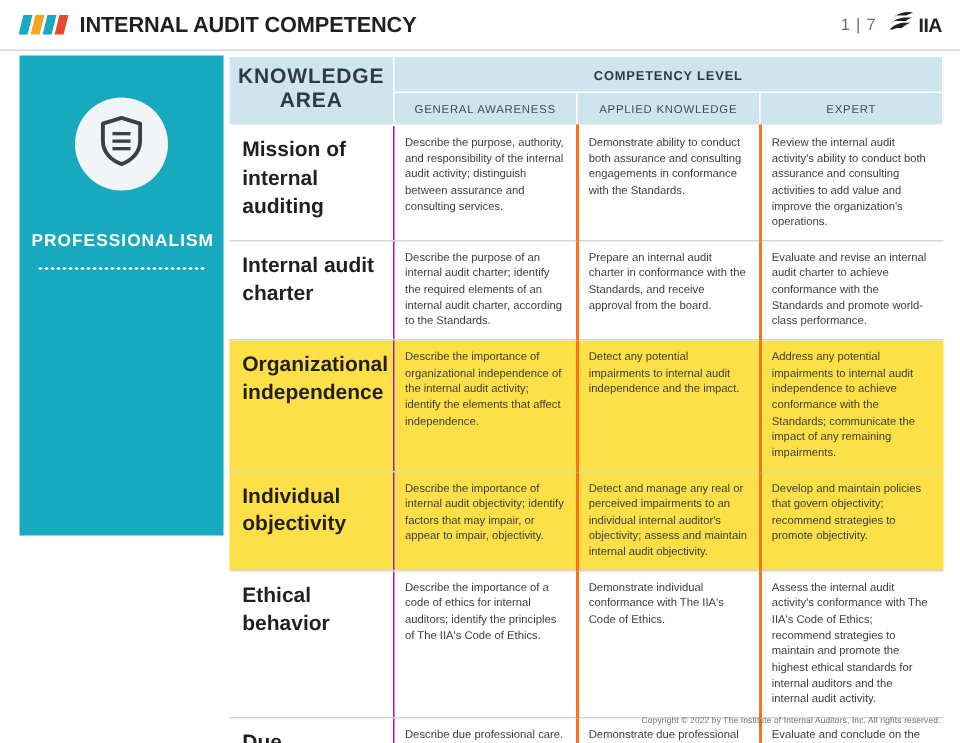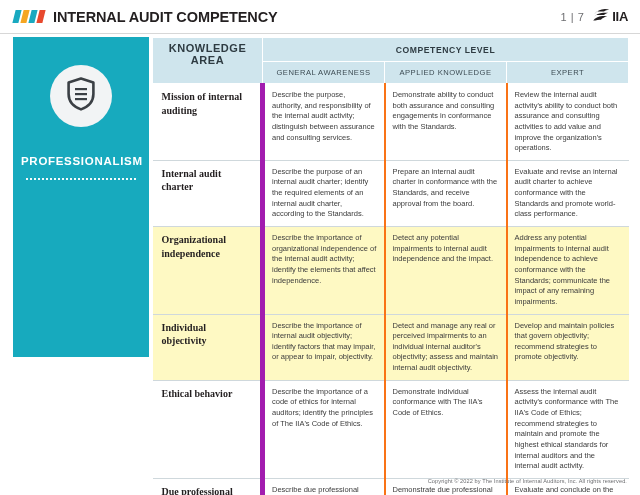--- a/index.html
+++ b/index.html
@@ -149,21 +149,21 @@
     box-sizing: border-box;
   }
   .th-blue {
     background: #cfe5ed;
     border: 1px solid #ffffff;
     text-align: center;
     color: #2e3b42;
     font-weight: bold;
   }
   .th-knowledge {
-    font-size: 11px;
+    font-size: 14px;
     letter-spacing: 0.55px;
     vertical-align: middle;
     padding: 4px 2px;
   }
   .th-complevel {
     font-size: 8.6px;
     letter-spacing: 0.55px;
     padding: 7px 2px 6px 2px;
   }
   .th-sub {
@@ -171,44 +171,43 @@
     letter-spacing: 0.5px;
     font-weight: normal;
     color: #3d4c54;
     padding: 6px 2px 6px 2px;
   }
 
   .col-area { width: 110px; }
   .col-lvl  { width: 122px; }
 
   .row-area {
-    border-right: 5px solid #a21caf;
+    border-right: 1px solid #a21caf;
     border-bottom: 1px solid #cfd8dc;
     vertical-align: middle;
     padding: 6px 9px 6px 9px;
-    font-size: 10px;
+    font-size: 14px;
     font-weight: bold;
     color: #231f20;
     line-height: 1.35;
-    font-family: Liberation Serif, serif;
   }
   .row-cell {
     border-right: 2px solid #f97316;
     border-bottom: 1px solid #cfd8dc;
     padding: 6px 7px 6px 7px;
     font-size: 7.5px;
     line-height: 1.42;
     color: #3c3c3c;
   }
   .row-cell:last-child { border-right: none; }
   .table tr:last-child .row-area,
   .table tr:last-child .row-cell { border-bottom: 1px solid #cfd8dc; }
 
   .row-shade .row-area,
-  .row-shade .row-cell { background: #fef9c3; }
+  .row-shade .row-cell { background: #fde047; }
 
   
   .footer {
     position: absolute;
     left: 0; top: 478px;
     width: 640px;
     text-align: right;
     box-sizing: border-box;
     padding-right: 13px;
     font-size: 5.6px;

